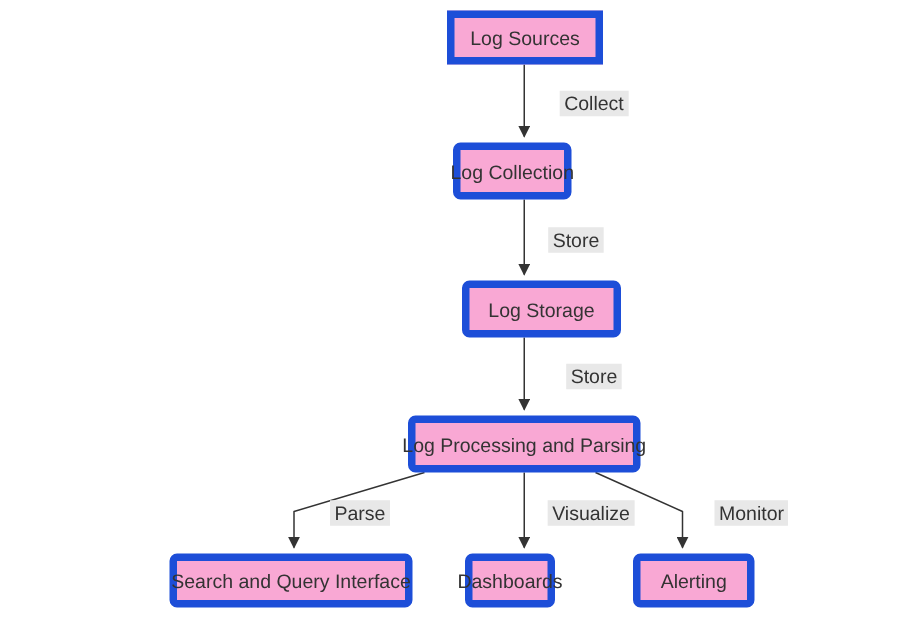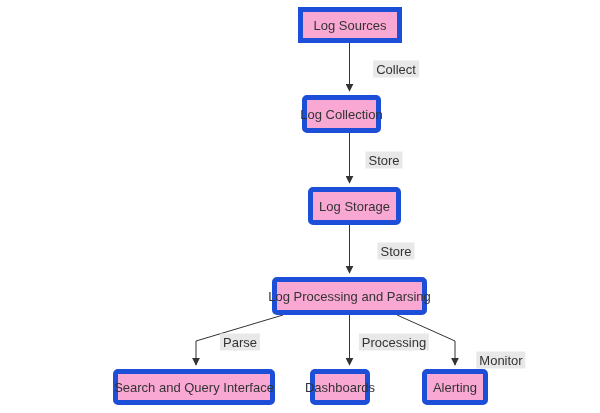--- a/index.html
+++ b/index.html
@@ -28,32 +28,32 @@
     background:#e8e8e8;
     color:#333333;
     font-size:13px;
     padding:1px 3px;
     white-space:nowrap;
     margin-left:46px;
   }
   
   #n-log-sources    {left:298px; top:7px;   width:104px; height:36px;}
   #n-log-collection {left:302px; top:95px;  width:79px;  height:38px;}
-  #n-log-storage    {left:308px; top:187px; width:93px;  height:38px;}
+  #n-log-storage    {left:308px; top:187px; width:106px;  height:38px;}
   #n-log-processing {left:272px; top:277px; width:155px; height:38px;}
   #n-search         {left:113px; top:369px; width:162px; height:36px;}
   #n-dashboards     {left:310px; top:369px; width:60px;  height:36px;}
-  #n-alerting       {left:422px; top:369px; width:66px;  height:36px;}
+  #n-alerting       {left:422px; top:369px; width:81px;  height:36px;}
   
   #l-collect  {left:350px; top:69px;}
   #l-store    {left:338px; top:160px;}
   #l-parse    {left:350px; top:251px;}
   #l-query    {left:194px; top:342px;}
   #l-visualize{left:348px; top:342px;}
-  #l-monitor  {left:455px; top:360px;}
+  #l-monitor  {left:455px; top:342px;}
 </style>
 </head>
 <body>
 
 <div id="canvas">
 
   <svg id="edges" viewBox="0 0 600 413" xmlns="http://www.w3.org/2000/svg">
     <defs>
       <marker id="arrow" viewBox="0 0 10 10" refX="9" refY="5" markerWidth="8" markerHeight="8" orient="auto-start-reverse">
         <path d="M0,0 L10,5 L0,10 z" fill="#333333"></path>
@@ -88,16 +88,16 @@
     <span>Dashboards</span>
   </div>
   <div class="node rounded" id="n-alerting">
     <span>Alerting</span>
   </div>
 
   <div class="edge-label" id="l-collect">Collect</div>
   <div class="edge-label" id="l-store">Store</div>
   <div class="edge-label" id="l-parse">Store</div>
   <div class="edge-label" id="l-query">Parse</div>
-  <div class="edge-label" id="l-visualize">Processing</div>
+  <div class="edge-label" id="l-visualize">Visualize</div>
   <div class="edge-label" id="l-monitor">Monitor</div>
 
 </div>
 
 </body></html>

